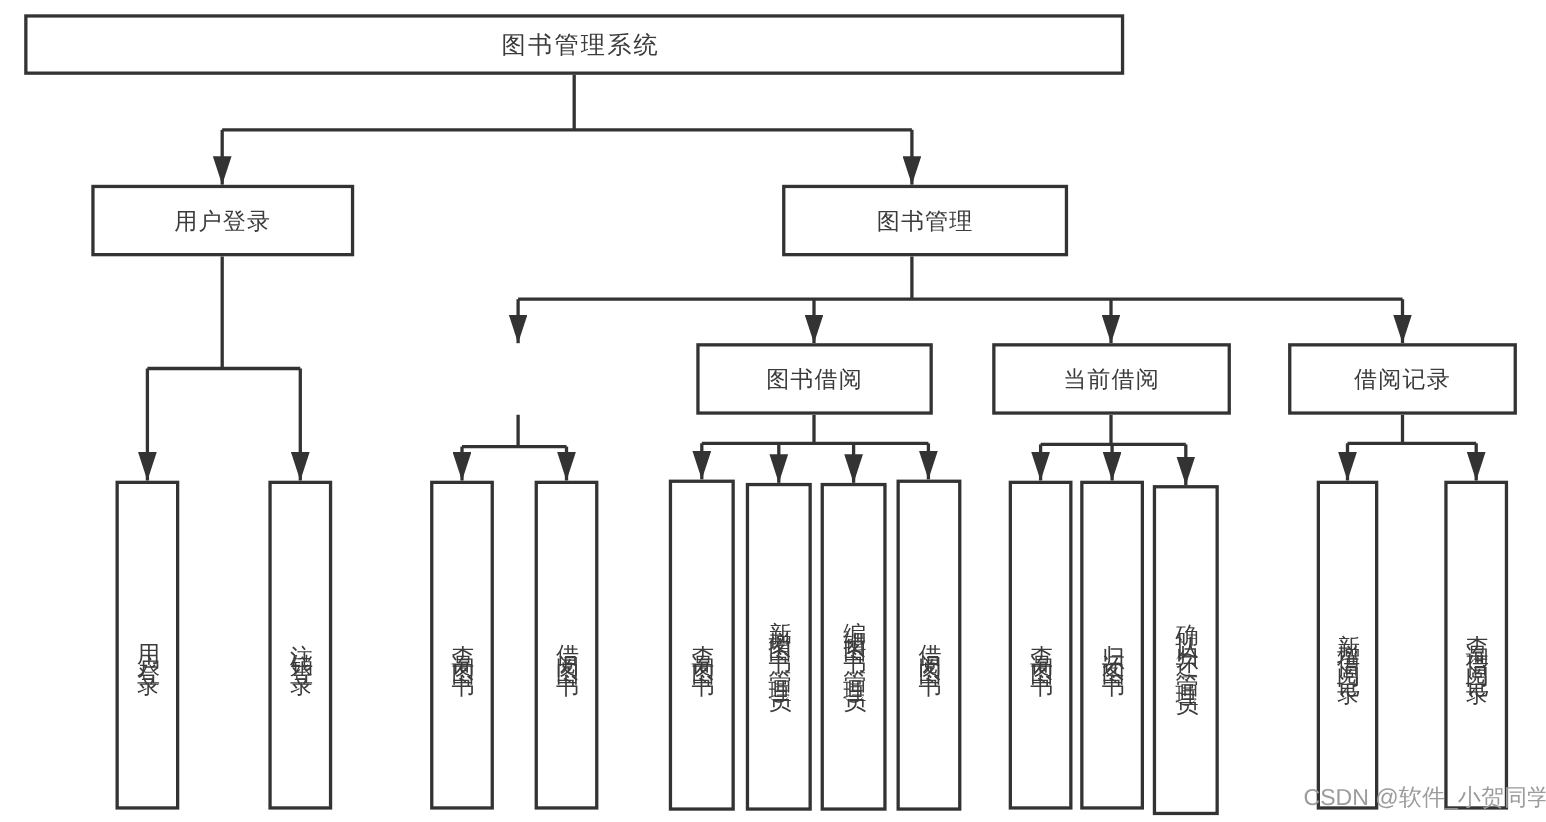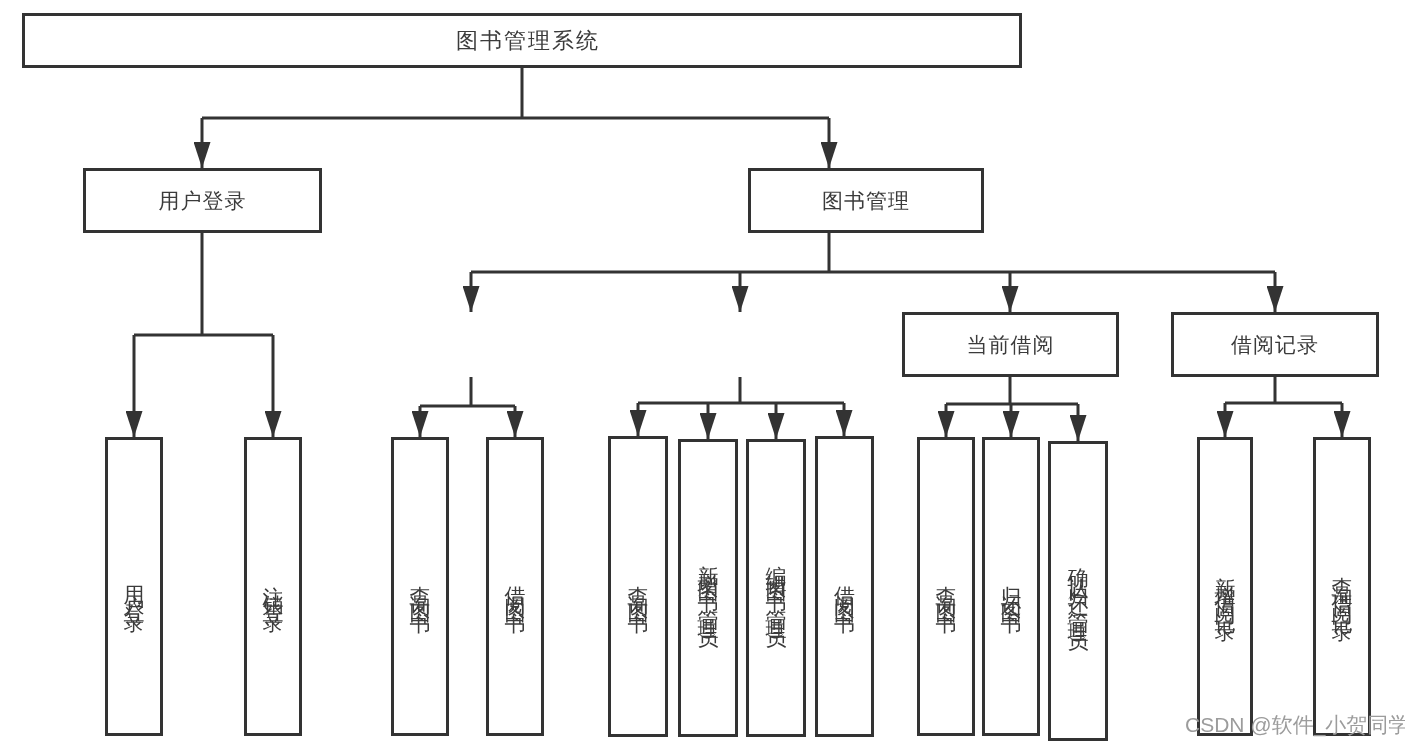--- a/index.html
+++ b/index.html
@@ -92,24 +92,27 @@
     <path class="wire" d="M1342,403 V437" marker-end="url(#ah)"></path>
   </svg>
 
   <div class="node root-node" style="left:22px;top:13px;width:1000px;height:55px;padding-left:12px;">
     <span>图书管理系统</span>
   </div>
 
   <div class="node h-node" style="left:83px;top:168px;width:239px;height:65px;">
     <span>用户登录</span>
   </div>
-  <div class="node h-node" style="left:711px;top:168px;width:236px;height:65px;margin-left:37px;">
+  <div class="node h-node" style="left:711px;top:168px;width:260px;height:65px;">
     <span>图书管理</span>
   </div>
 
+  <div class="node h-node" style="left:633px;top:312px;width:215px;height:65px;">
+    <span>图书借阅</span>
+  </div>
   <div class="node h-node" style="left:902px;top:312px;width:217px;height:65px;align-items:center;">
     <span>当前借阅</span>
   </div>
   <div class="node h-node" style="left:1171px;top:312px;width:208px;height:65px;">
     <span>借阅记录</span>
   </div>
 
   <div class="node leaf" style="left:105px;top:437px;width:58px;height:299px;">
     <span>用户登录</span>
   </div>

